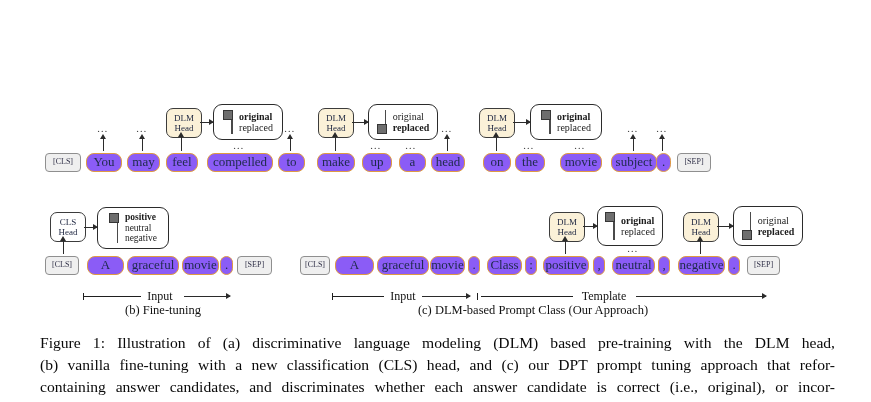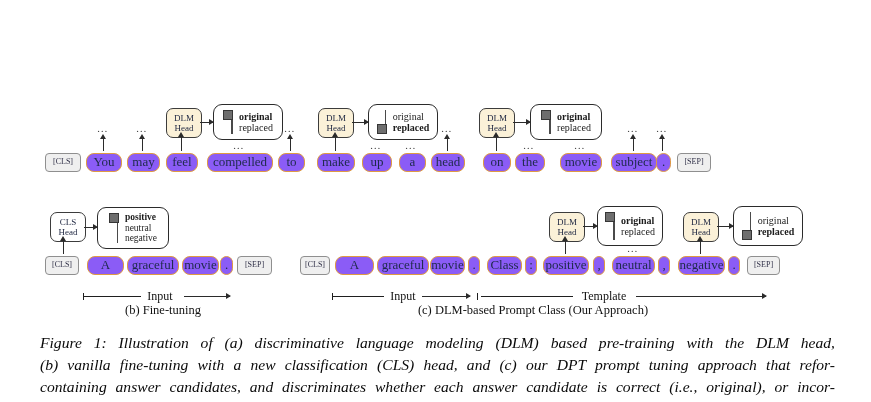--- a/index.html
+++ b/index.html
@@ -35,21 +35,21 @@
   .ahl i{position:absolute;right:-1px;top:-3.9px;width:0;height:0;border:3.3px solid transparent;
         border-left:5.5px solid #2b2b2b;border-right:0;}
   
   .dots{position:absolute;font-size:11px;color:#3d3d3d;transform:translateX(-50%);letter-spacing:1.5px;}
   
   .sline{position:absolute;height:0;border-top:1.1px solid #1f1f1f;}
   .stick{position:absolute;width:1.2px;height:7px;background:#1f1f1f;}
   .slabel{position:absolute;font-size:12px;color:#111;transform:translateX(-50%);white-space:nowrap;}
   
   .subcap{position:absolute;font-size:12.5px;color:#111;transform:translateX(-50%);white-space:nowrap;}
-  .figcap{position:absolute;left:40px;top:286px;width:795px;font-size:15.6px;line-height:22px;color:#090909;font-style:italic;}
+  .figcap{position:absolute;left:40px;top:286px;width:795px;font-size:15.6px;line-height:22px;color:#090909;}
   .figcap div{text-align:justify;}
   .figcap div.j{text-align-last:justify;}
   .watermark{position:absolute;left:695px;top:371px;font-size:16px;
              font-family:"Liberation Sans",sans-serif;color:#e8a096;}
 </style>
 </head>
 <body>
 
 <div class="canvas">
 

